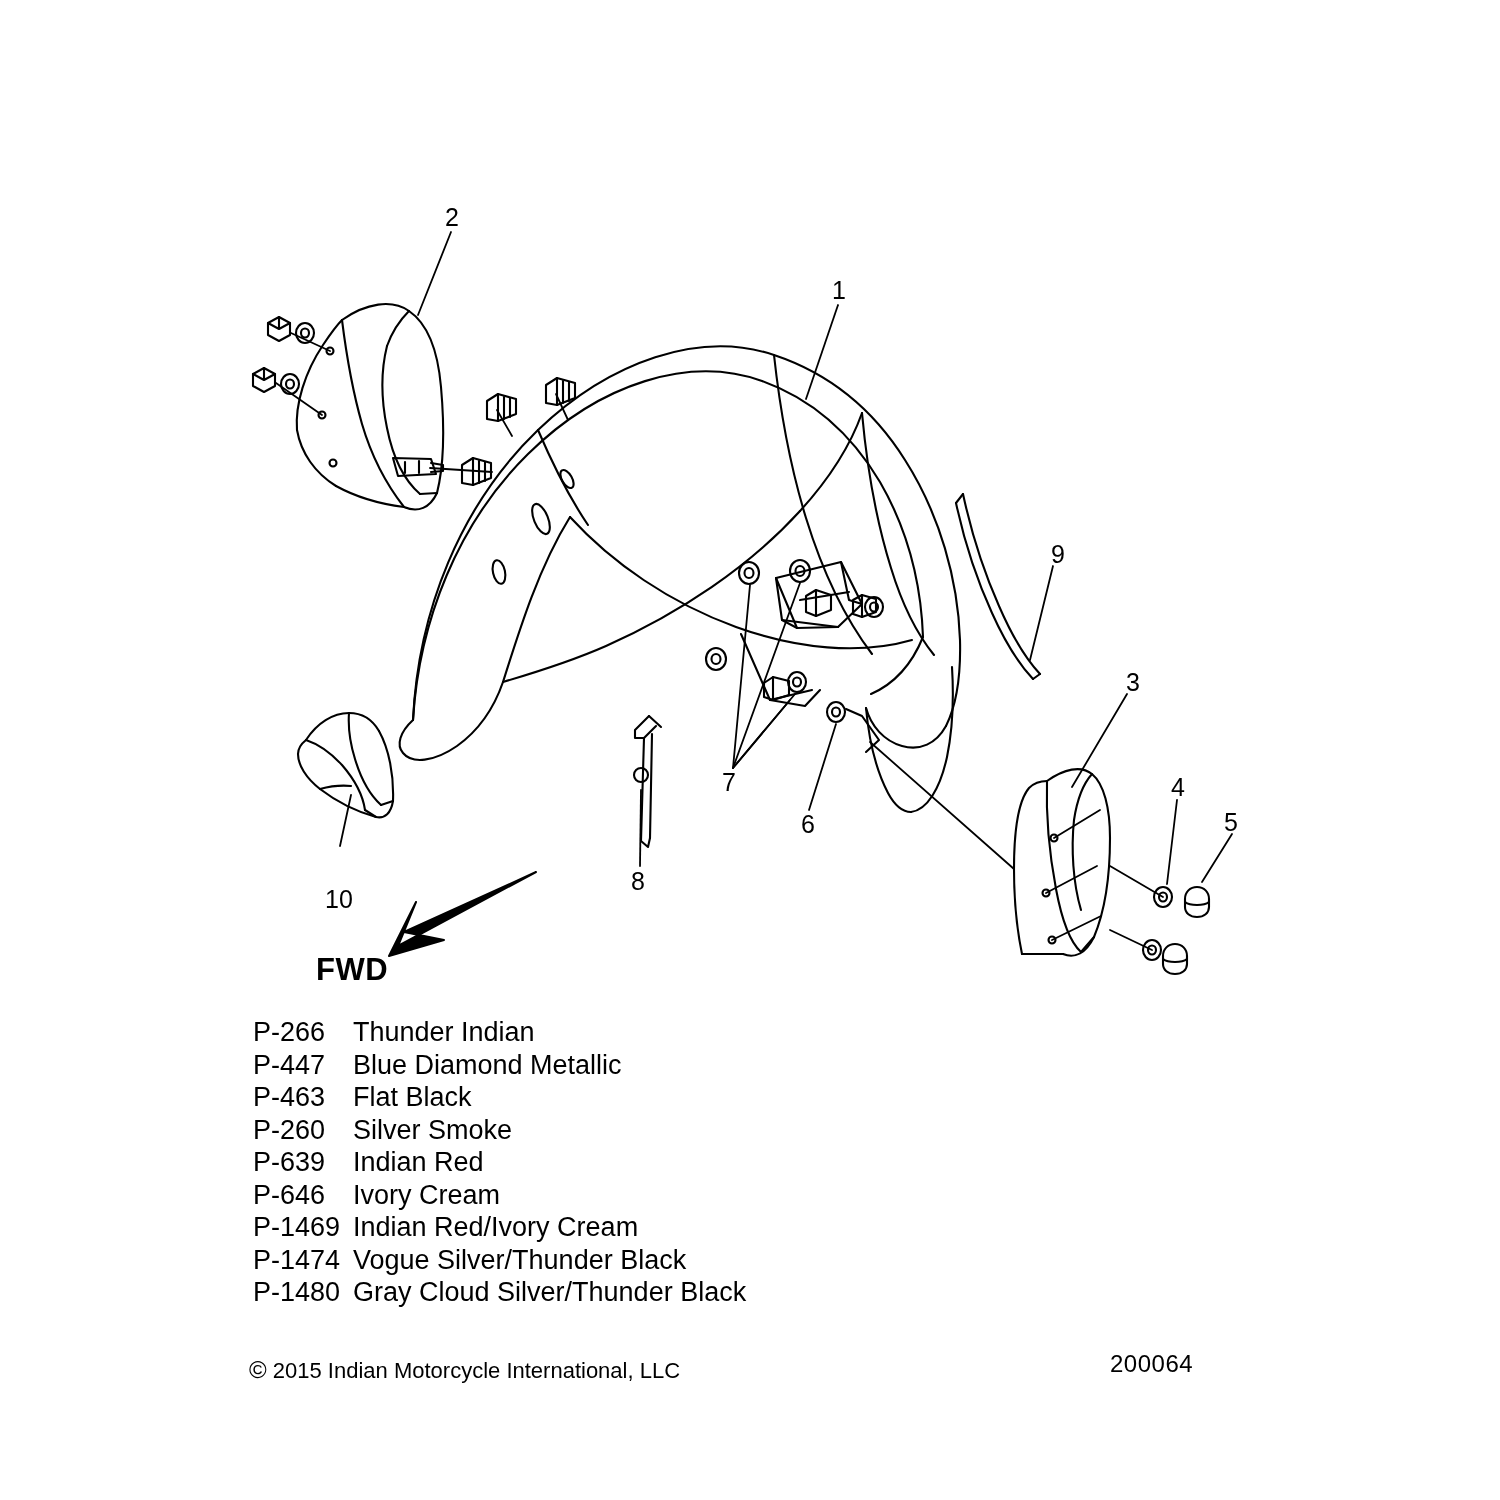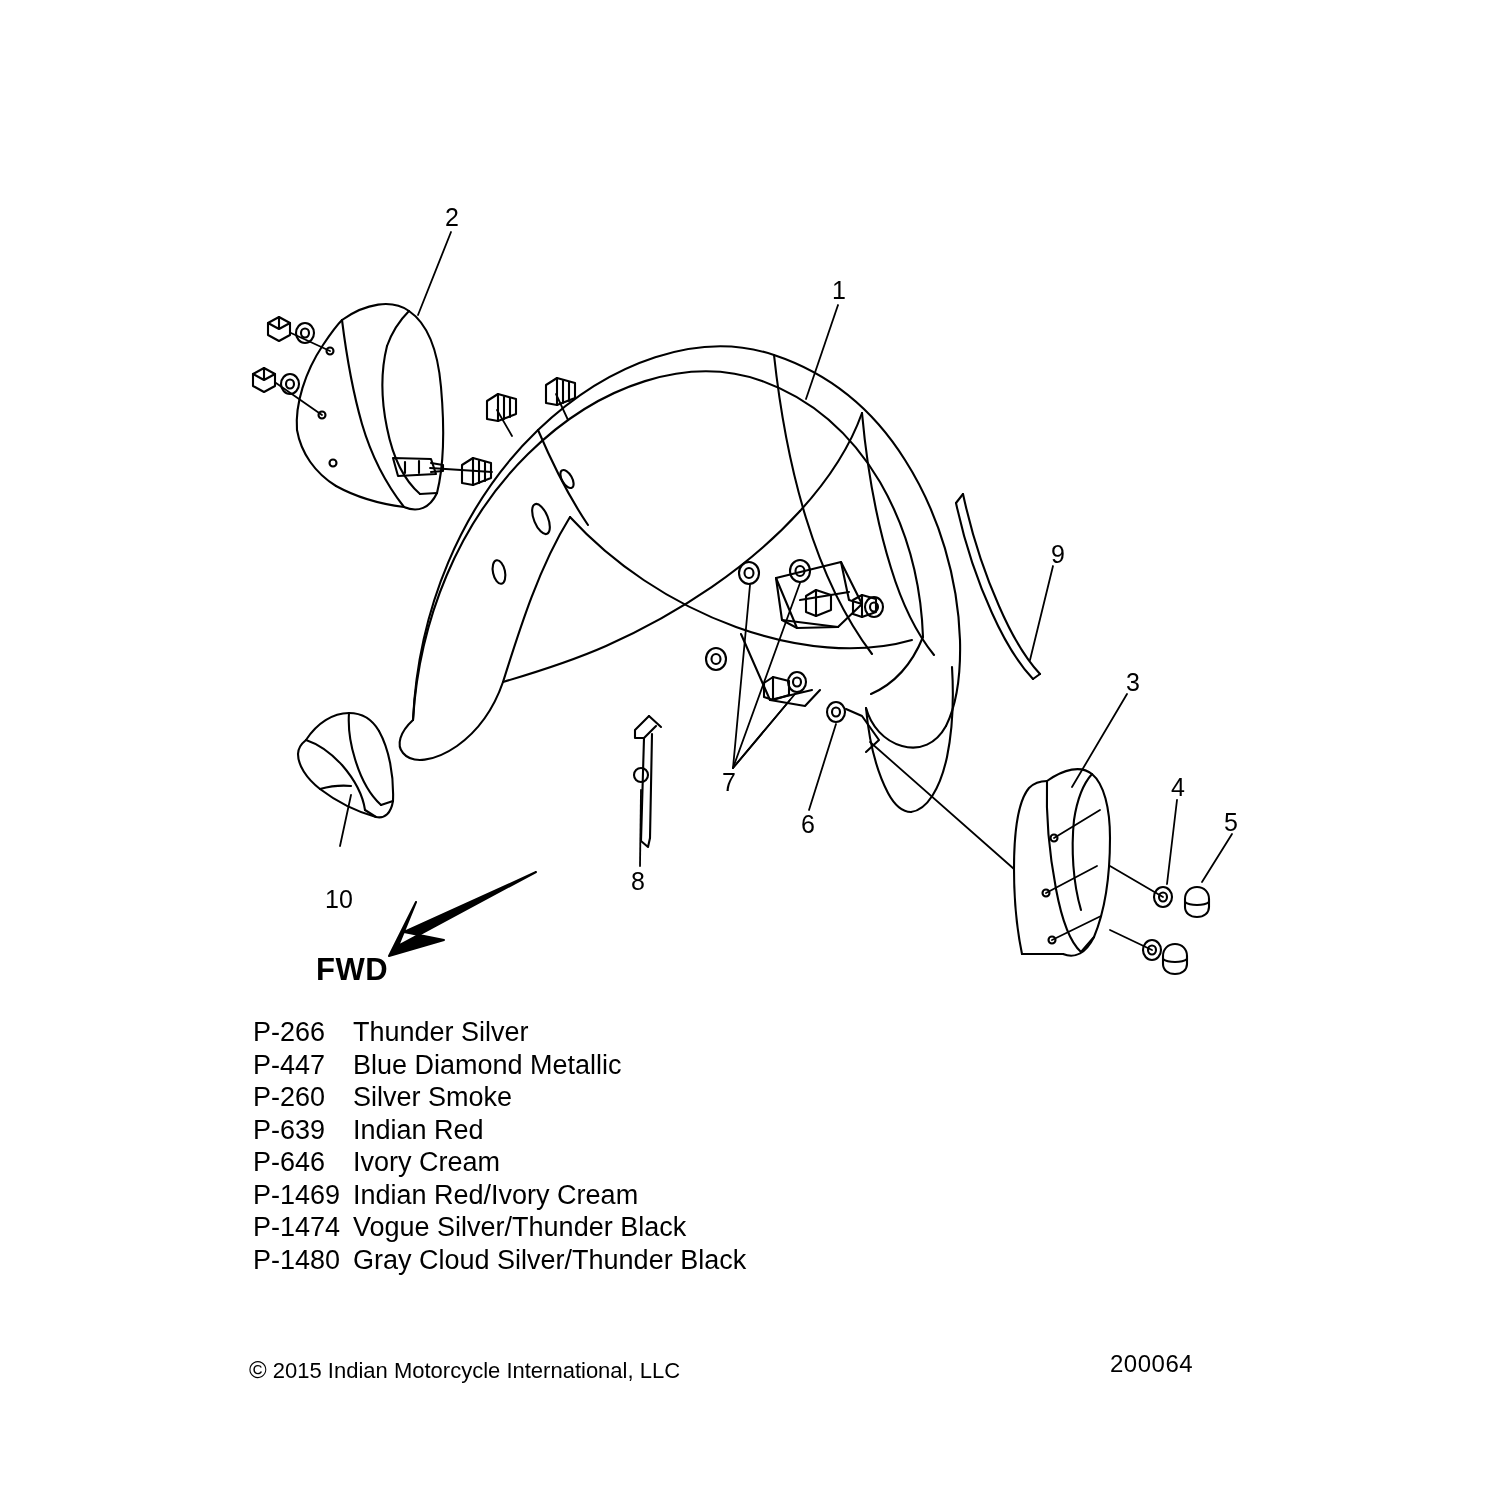--- a/index.html
+++ b/index.html
@@ -313,25 +313,29 @@
   <div class="callout" style="left:722px; top:770px;">7</div>
   <div class="callout" style="left:631px; top:869px;">8</div>
   <div class="callout" style="left:1051px; top:542px;">9</div>
   <div class="callout" style="left:325px; top:887px;">10</div>
 
   <div class="fwd-label" style="left:316px; top:952px;">FWD</div>
 
   <div id="color-list">
     <div class="row">
       <span class="code">P-266</span>
-      <span class="name">Thunder Silver</span>
+      <span class="name">Thunder Indian</span>
     </div>
     <div class="row">
       <span class="code">P-447</span>
       <span class="name">Blue Diamond Metallic</span>
+    </div>
+    <div class="row">
+      <span class="code">P-463</span>
+      <span class="name">Flat Black</span>
     </div>
     <div class="row">
       <span class="code">P-260</span>
       <span class="name">Silver Smoke</span>
     </div>
     <div class="row">
       <span class="code">P-639</span>
       <span class="name">Indian Red</span>
     </div>
     <div class="row">

